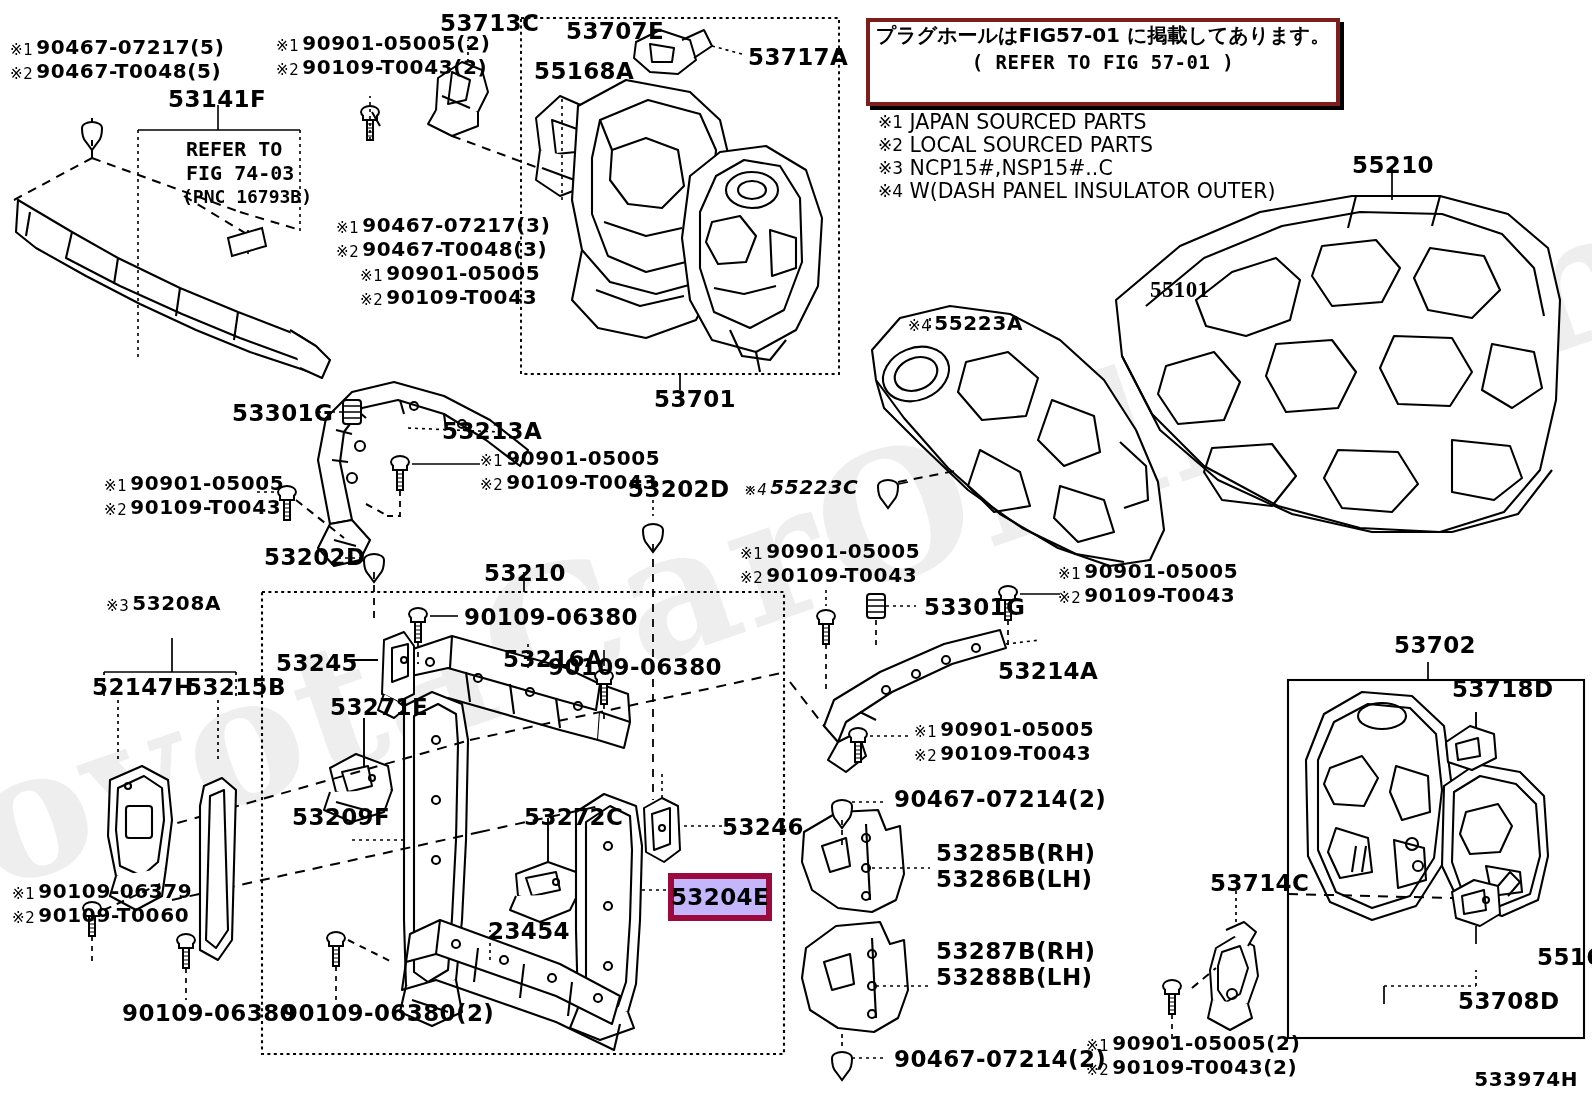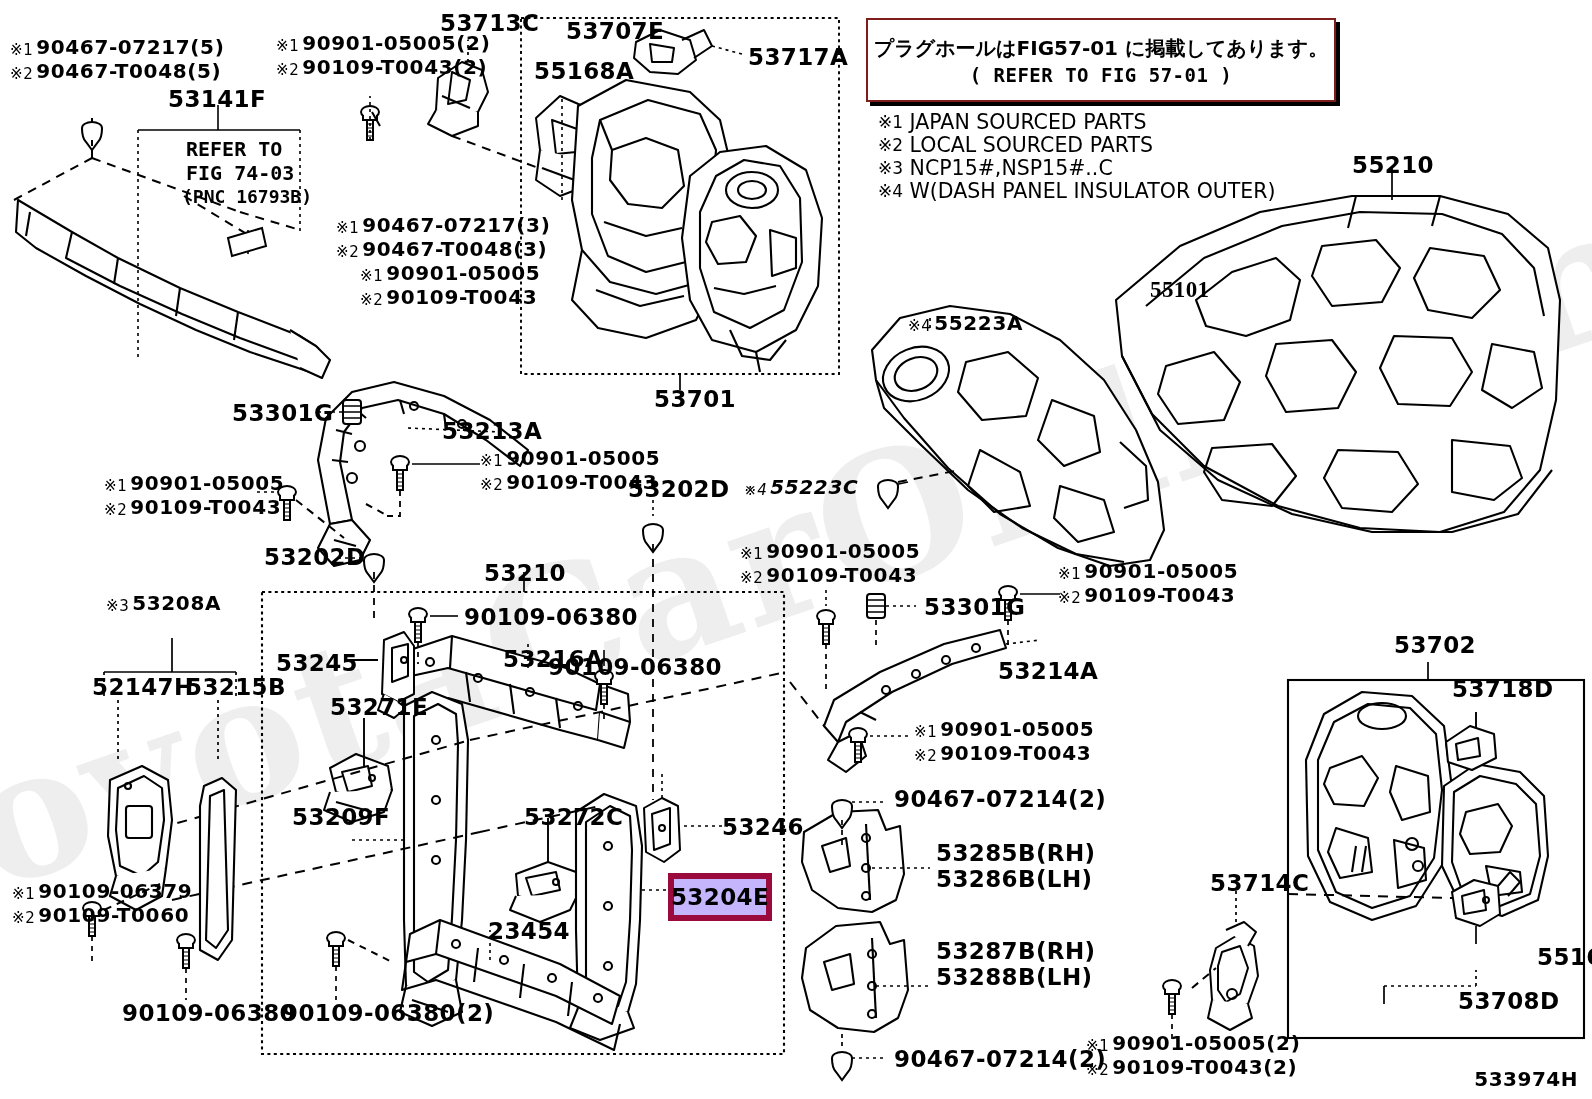--- a/index.html
+++ b/index.html
@@ -36,24 +36,24 @@
     color:#000;
   }
   .lbl.note{font-size:20.5px;font-weight:400;letter-spacing:0;margin-left:12px;}
   .lbl.refer{font-family:"DejaVu Sans Mono","Liberation Mono",monospace;font-size:20px;font-weight:700;letter-spacing:0;}
   .lbl.code{font-size:20px;font-weight:700;letter-spacing:.6px;}
   .mk{font-size:17px;font-weight:400;vertical-align:1px;}
   .mkn{font-size:15px;font-weight:400;vertical-align:-1px;padding-right:3px;}
   
   #notebox{
     position:absolute;left:866px;top:18px;width:466px;height:80px;
-    border:2px solid #7f1d1d;
+    border:4px solid #7f1d1d;
     box-shadow:4px 4px 0 #000;
     background:#fff;z-index:5;
-    display:flex;flex-direction:column;align-items:center;justify-content:center;
+    display:flex;flex-direction:column;align-items:center;
   }
   #notebox .l1{font-size:20px;font-weight:700;font-family:"DejaVu Sans","Liberation Sans",sans-serif;}
   #notebox .l2{font-size:19.5px;font-weight:400;letter-spacing:.3px;margin-top:1px;}
   #notebox .l3{font-family:"DejaVu Sans Mono","Liberation Mono",monospace;font-size:19px;font-weight:700;margin-top:2px;letter-spacing:.5px;}
   
   #hl{
     position:absolute;left:668px;top:873px;width:92px;height:36px;
     border:6px solid #9B0A3C;background:#c4b5fd;z-index:6;
     display:flex;align-items:center;justify-content:center;
   }

